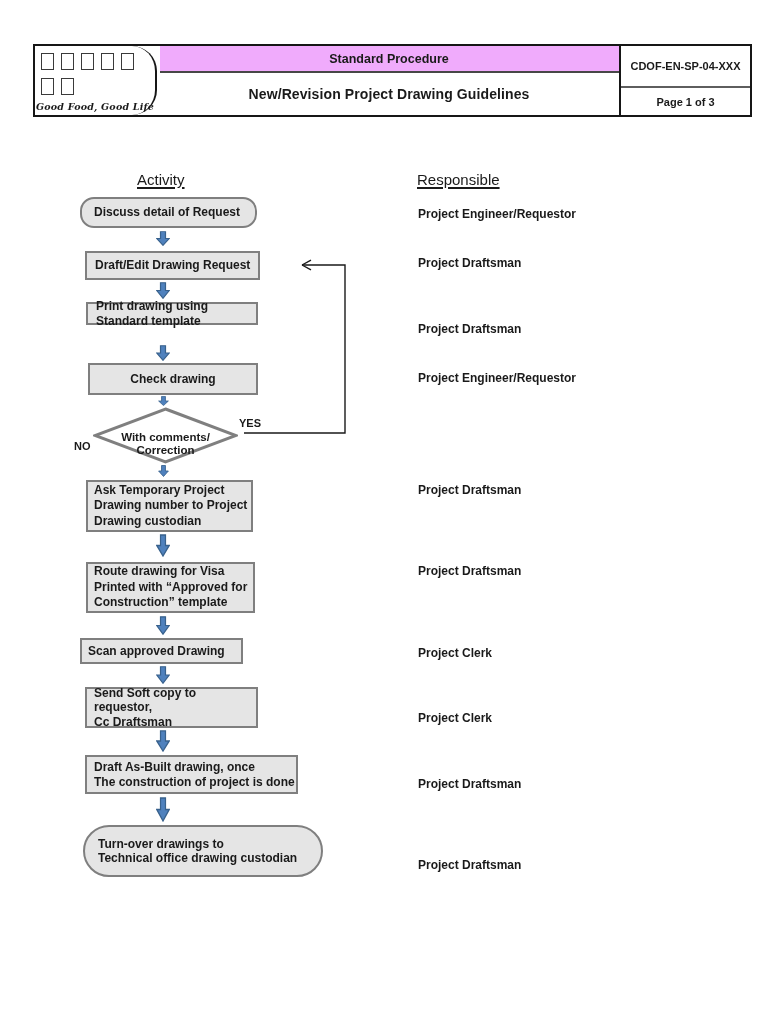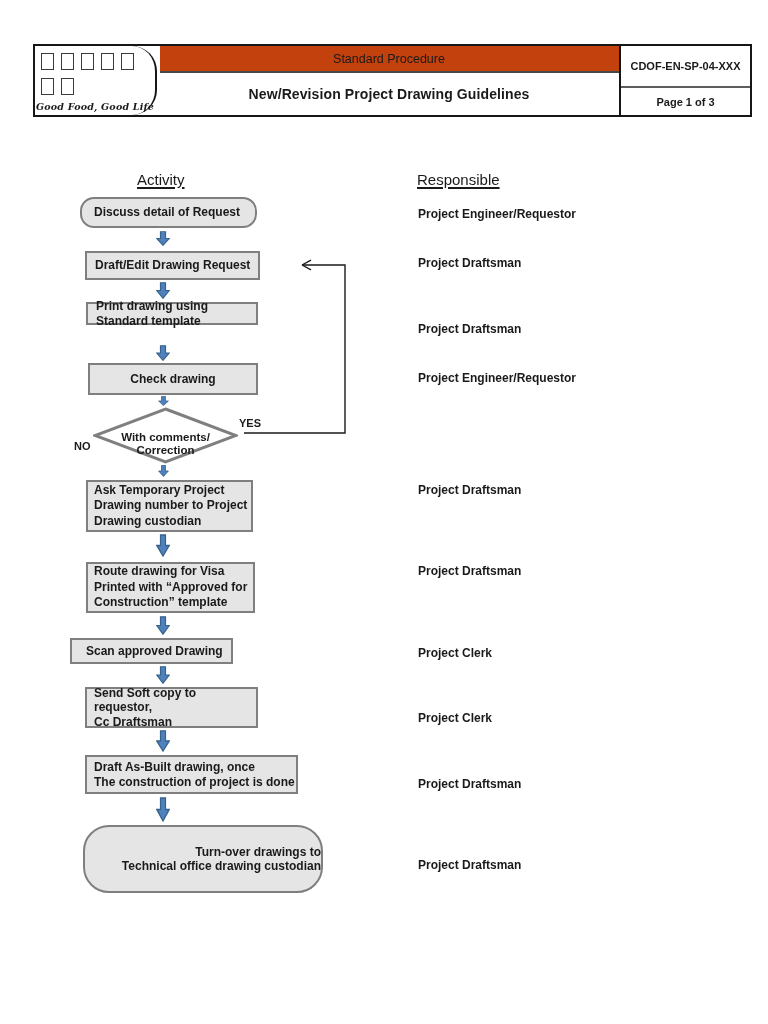--- a/index.html
+++ b/index.html
@@ -10,22 +10,22 @@
   
   .hdr{left:33px;top:44px;width:719px;height:73px;border:2.5px solid #161616;}
   .cell-logo{left:0;top:0;bottom:0;width:122px;border-right:2.5px solid #161616;border-radius:25px;}
   .sq-row{position:absolute;left:6px;display:flex;gap:7px;}
   .sq-row1{top:7px;}
   .sq-row2{top:32px;}
   .sq{width:13px;height:17px;border:1.5px solid #3a3a3a;box-sizing:border-box;background:#fff;}
   .tagline{position:absolute;left:0;top:55px;width:100%;text-align:center;
            font-family:"DejaVu Serif",serif;font-style:italic;font-weight:bold;font-size:9.5px;letter-spacing:0.2px;}
   .cell-mid{left:124.5px;top:0;bottom:0;width:459px;display:flex;flex-direction:column;}
-  .band{height:25px;background:#c2410c;border-bottom:2.5px solid #474747;
-        display:flex;align-items:center;justify-content:center;font-weight:normal;font-size:12.5px;}
+  .band{height:25px;background:#f0abfc;border-bottom:2.5px solid #474747;
+        display:flex;align-items:center;justify-content:center;font-weight:bold;font-size:12.5px;}
   .doc-title{flex:1;display:flex;align-items:center;justify-content:center;
              font-weight:bold;font-size:14px;letter-spacing:0.1px;}
   .cell-right{right:0;top:0;bottom:0;width:131px;border-left:2.5px solid #161616;
               display:flex;flex-direction:column;}
   .doc-code{height:40px;border-bottom:2.5px solid #5e5e5e;display:flex;align-items:center;
             justify-content:center;font-weight:bold;font-size:11px;}
   .page-info{flex:1;display:flex;align-items:center;justify-content:center;
              font-weight:bold;font-size:11px;}
 
   
@@ -38,24 +38,24 @@
   .shape{border:2.5px solid #7f7f7f;background:#e5e5e5;display:flex;flex-direction:column;
          justify-content:center;font-weight:bold;font-size:12px;line-height:14.5px;
          white-space:pre-line;padding-left:8px;}
   .centered{padding-left:0;text-align:center;}
   .s0{left:80px;top:197px;width:177px;height:31px;border-radius:14px;padding-left:12px;}
   .s1{left:85px;top:251px;width:175px;height:29px;}
   .s2{left:86px;top:302px;width:172px;height:23px;}
   .s3{left:88px;top:363px;width:170px;height:32px;}
   .s5{left:86px;top:480px;width:167px;height:52px;padding-left:6px;line-height:15.5px;}
   .s6{left:86px;top:562px;width:169px;height:51px;padding-left:6px;line-height:15.5px;}
-  .s7{left:70px;top:638px;width:163px;height:26px;padding-left:14px;}
+  .s7{left:80px;top:638px;width:163px;height:26px;padding-left:6px;}
   .s8{left:85px;top:687px;width:173px;height:41px;padding-left:7px;}
   .s9{left:85px;top:755px;width:213px;height:39px;padding-left:7px;}
-  .s10{left:83px;top:825px;width:240px;height:68px;border-radius:26px;padding-left:13px;text-align:right;}
+  .s10{left:83px;top:825px;width:240px;height:52px;border-radius:26px;padding-left:13px;}
 
   
   .s4wrap{left:93px;top:407px;width:145px;height:57px;}
   .s4wrap svg{position:absolute;left:0;top:0;}
   .dtext{position:absolute;left:0;top:8px;width:100%;height:100%;display:flex;align-items:center;
          justify-content:center;text-align:center;font-weight:bold;font-size:11.5px;
          line-height:13px;white-space:pre-line;}
 
   
   .branch{font-weight:bold;font-size:11px;}

